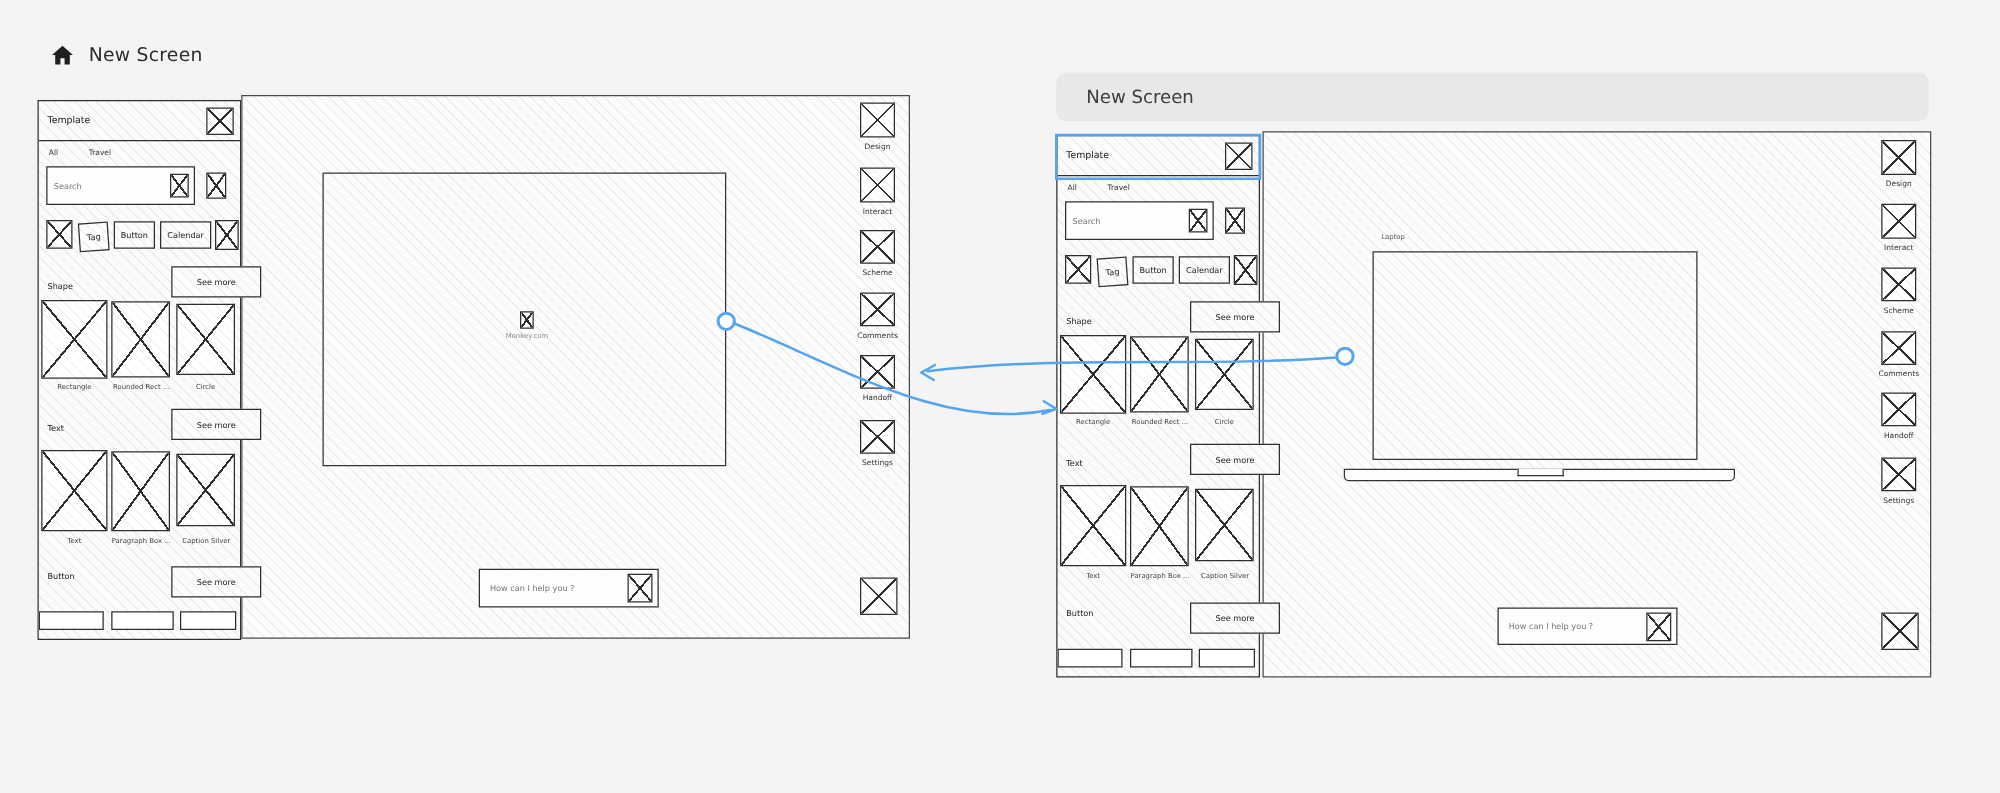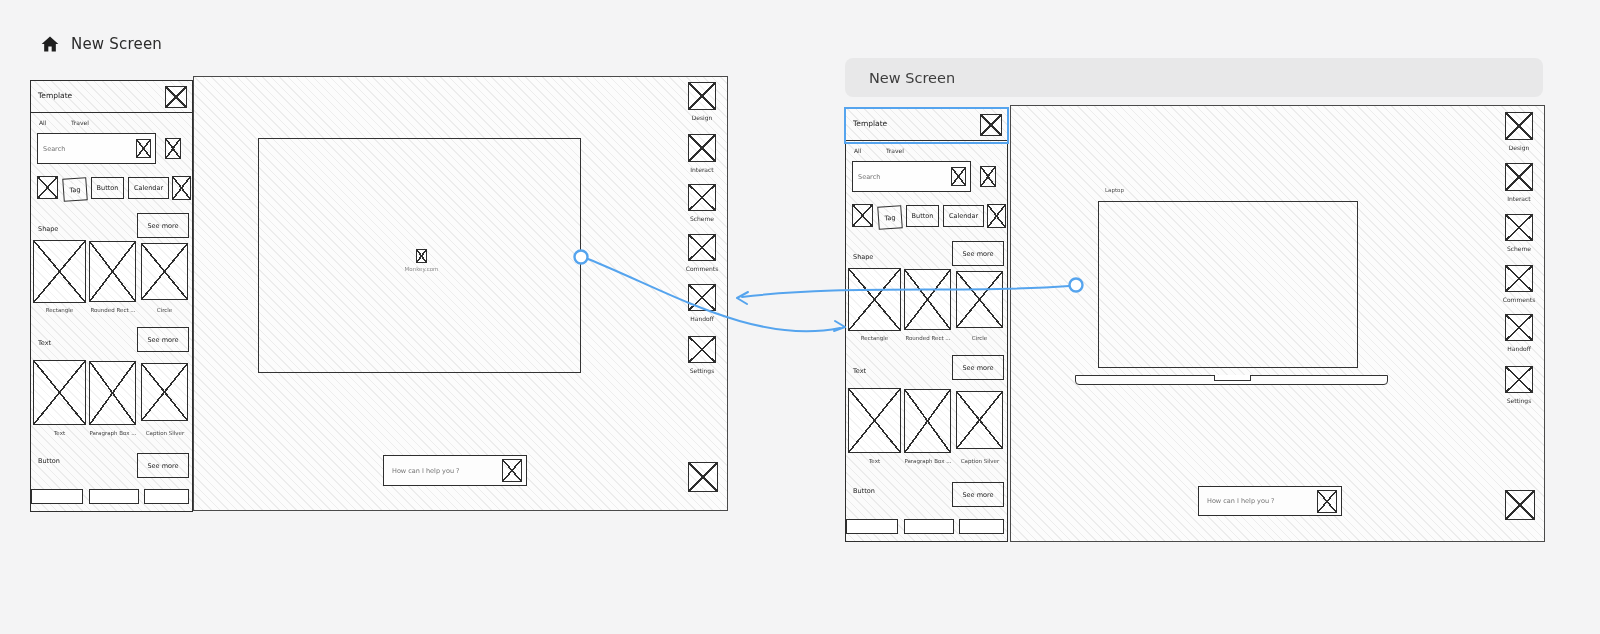--- a/index.html
+++ b/index.html
@@ -27,21 +27,21 @@
   .sel-ring { position:absolute; left:-2px; top:-2px; width:calc(100% + 4px); height:37px; border:2px solid #55a4ee; pointer-events:none; }
 
   .tab { position:absolute; font-size:6px; color:#333; }
   .p-search { position:absolute; left:6px; top:52px; width:119px; height:31px; border:1.4px solid #2e2e2e; background:#fefefe; }
   .p-search input { position:absolute; left:5px; top:0; width:85px; height:100%; border:none; outline:none; background:transparent; font-size:6.5px; font-family:"DejaVu Sans", sans-serif; color:#333; }
   .p-search .xbox { right:4px; top:5px; width:15px; height:19px; }
   .p-filter-x { left:134px; top:57px; width:16px; height:21px; }
 
   .chip { position:absolute; border:1.5px solid #2e2e2e; font-size:6.5px; color:#222; display:flex; align-items:center; justify-content:center; }
   .sec-label { position:absolute; font-size:6.5px; color:#222; }
-  .see-more { position:absolute; left:106px; width:52px; height:25px; border:1.5px solid #2e2e2e; font-size:6.5px; color:#222; display:flex; align-items:center; justify-content:center; }
+  .see-more { position:absolute; left:106px; width:72px; height:25px; border:1.5px solid #2e2e2e; font-size:6.5px; color:#222; display:flex; align-items:center; justify-content:center; }
   .item-label { position:absolute; font-size:5.5px; color:#444; text-align:center; white-space:nowrap; }
   .empty-btn { position:absolute; border:1.5px solid #2e2e2e; background:#fff; height:15px; }
 
   .canvas { position:absolute; border:1.3px solid #4a4a4a; }
   .big-rect { position:absolute; border:1.4px solid #333; }
   .mini-cap { position:absolute; font-size:5.5px; color:#8a8a8a; text-align:center; }
   .chat { position:absolute; border:1.4px solid #2e2e2e; background:#fdfdfd; }
   .chat input { position:absolute; left:8px; top:0; width:100px; height:100%; border:none; outline:none; background:transparent; font-size:6.5px; font-family:"DejaVu Sans", sans-serif; color:#333; }
   .chat .xbox { right:4px; top:3px; width:20px; height:23px; }
 

